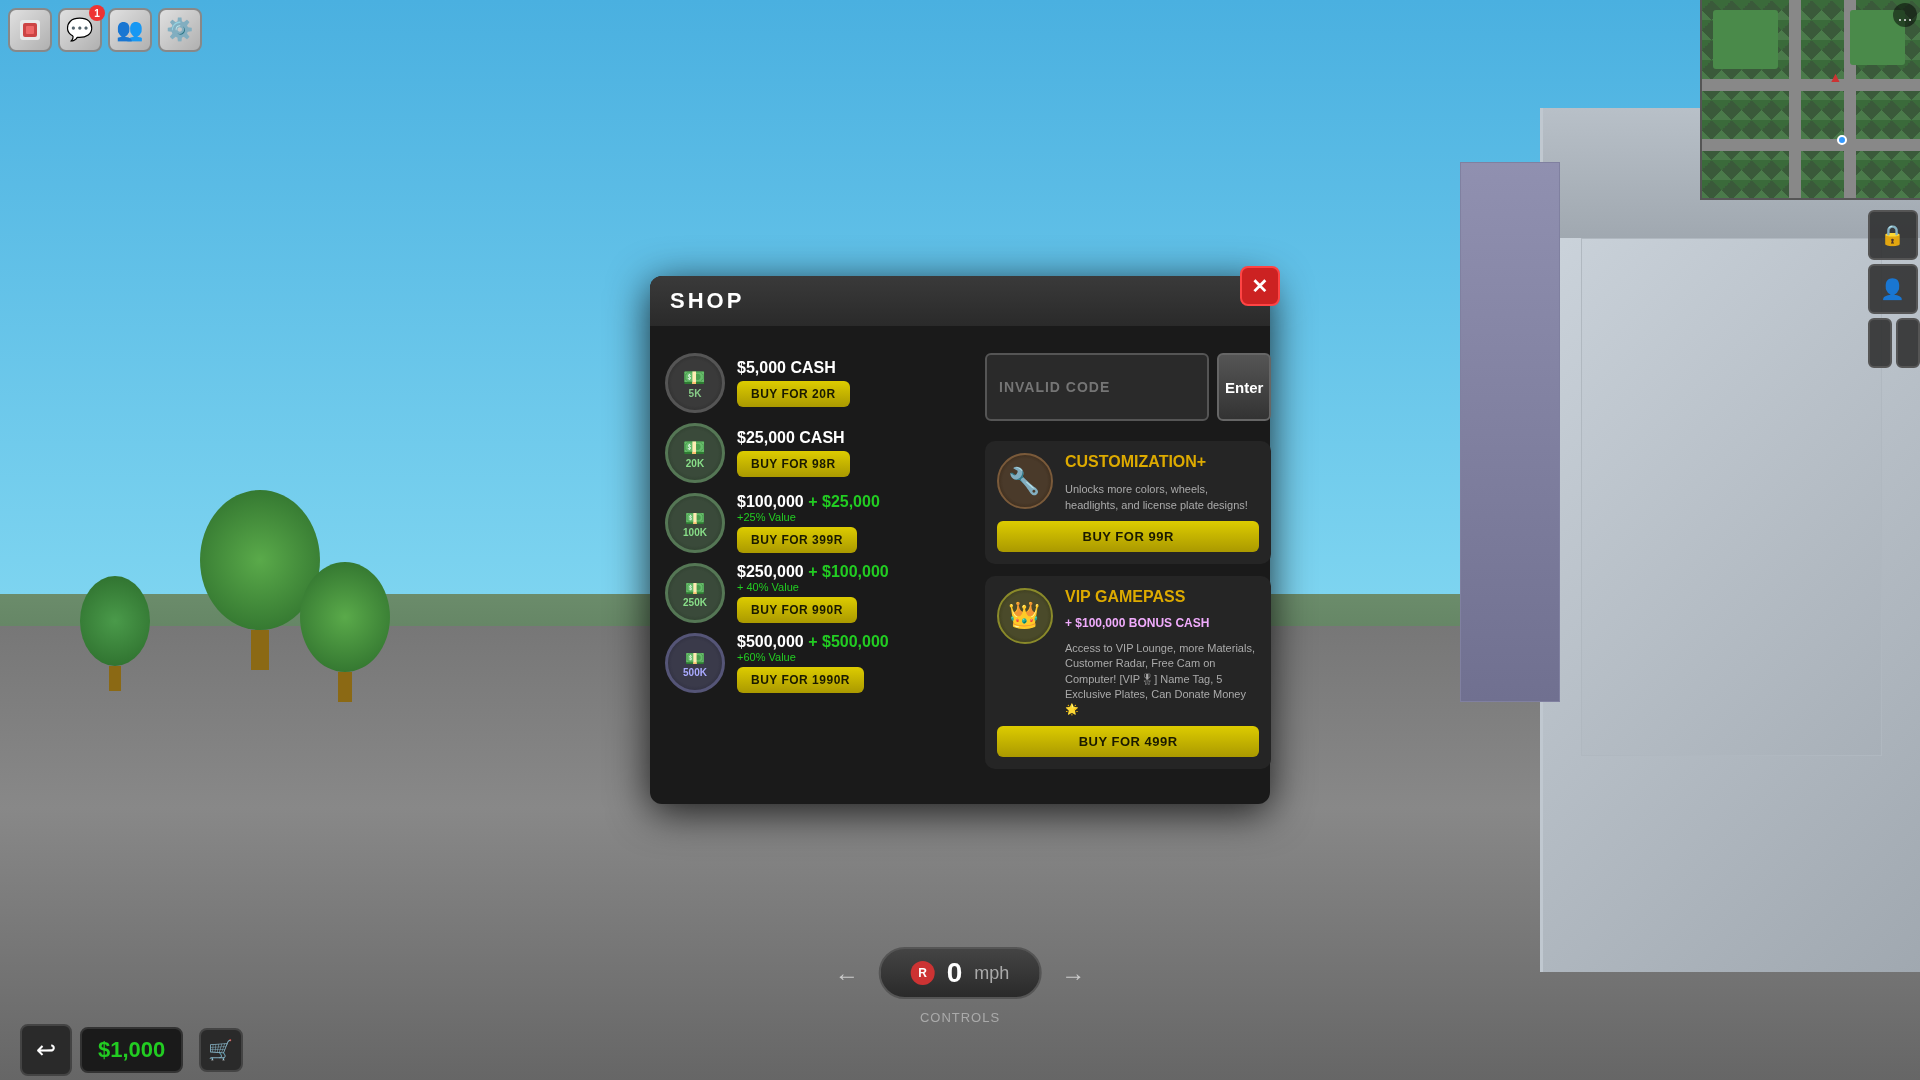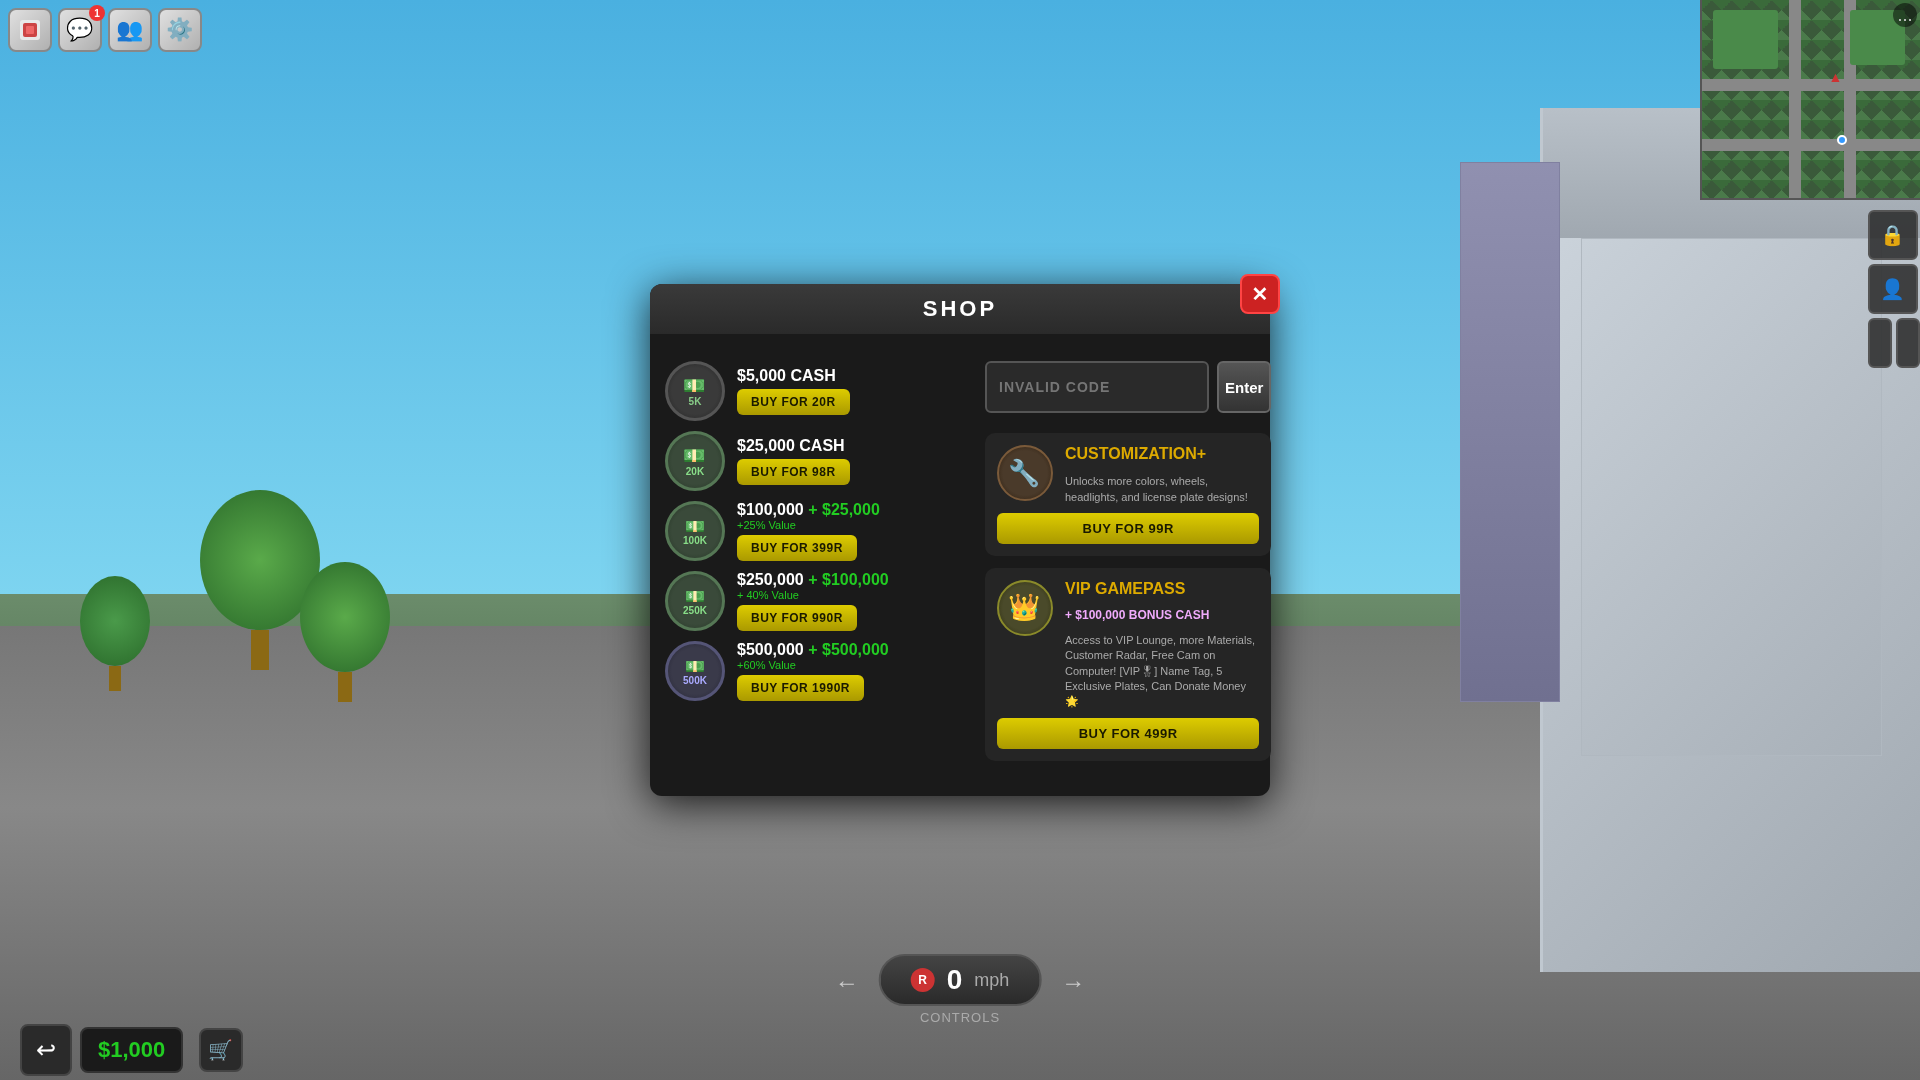--- a/index.html
+++ b/index.html
@@ -274,21 +274,21 @@
       height: 24px;
       display: flex;
       align-items: center;
       justify-content: center;
       font-size: 12px;
       font-weight: bold;
     }
     .controls-label {
       color: #aaa;
       font-size: 13px;
-      margin-top: 4px;
+      margin-top: 11px;
       letter-spacing: 1px;
     }
 
     
     .modal-overlay {
       position: absolute;
       inset: 0;
       z-index: 200;
       display: flex;
       align-items: center;
@@ -300,21 +300,21 @@
       border-radius: 12px;
       width: 620px;
       position: relative;
       padding-bottom: 20px;
       box-shadow: 0 8px 40px rgba(0,0,0,0.8);
     }
 
     .shop-header {
       background: linear-gradient(180deg, #3a3a3a 0%, #2a2a2a 100%);
       border-radius: 12px 12px 0 0;
-      text-align: center;
+      text-align: left;
       padding: 12px 20px;
       position: relative;
       margin-bottom: 12px;
     }
     .shop-title {
       color: white;
       font-size: 22px;
       font-weight: 900;
       letter-spacing: 3px;
     }
@@ -450,21 +450,21 @@
       display: flex;
       gap: 8px;
       margin-bottom: 8px;
     }
 
     .code-input {
       flex: 1;
       background: #2a2a2a;
       border: 2px solid #555;
       border-radius: 6px;
-      padding: 16px 12px;
+      padding: 24px 12px;
       color: #777;
       font-size: 14px;
       font-weight: bold;
       letter-spacing: 1px;
       font-family: Arial, sans-serif;
     }
 
     .enter-btn {
       background: linear-gradient(180deg, #555 0%, #333 100%);
       color: white;

